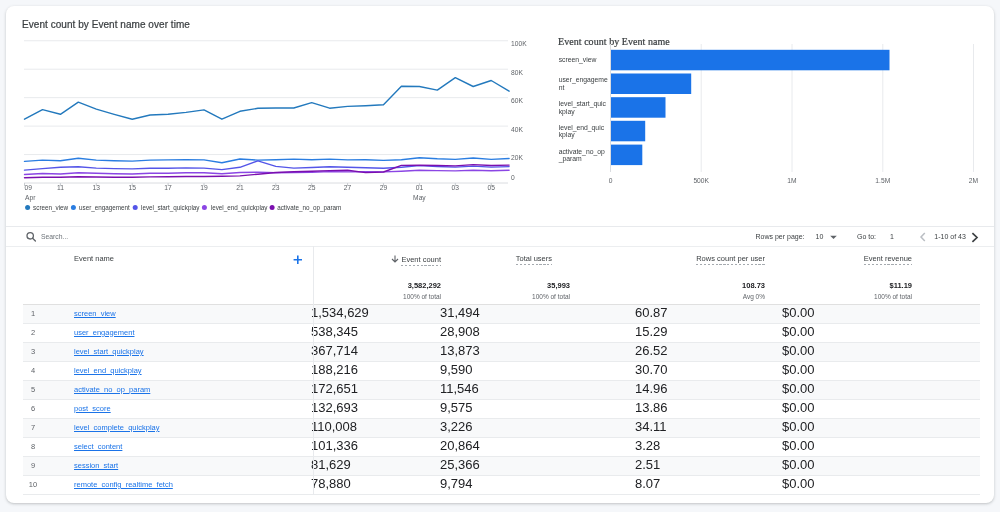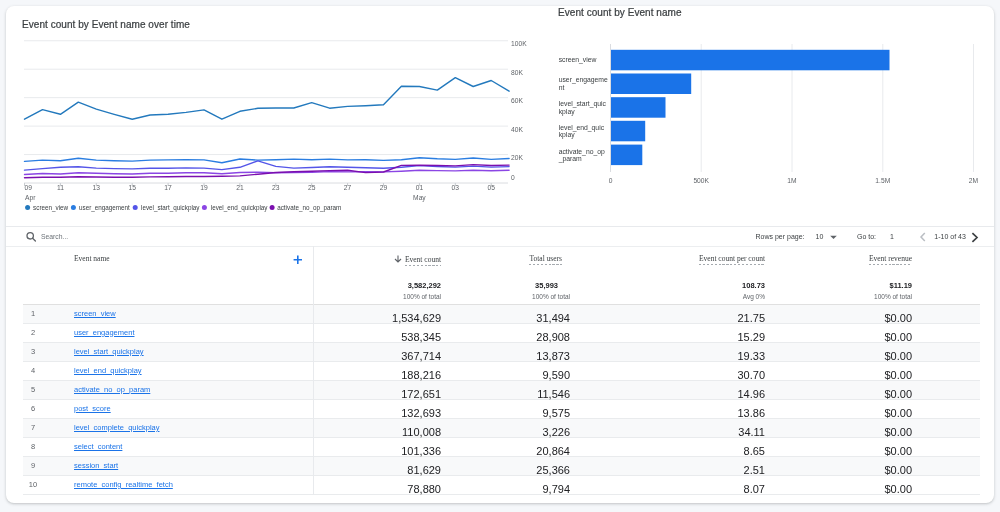--- a/index.html
+++ b/index.html
@@ -9,36 +9,36 @@
 svg.abs { position:absolute; left:0; top:0; }
 svg text { font-family:"Liberation Sans",sans-serif; }
 .ax { font-size:6.7px; fill:#5f6368; }
 .lg { font-size:6.3px; fill:#3c4043; }
 .bl { font-size:6.8px; fill:#3c4043; }
 .ctitle { position:absolute; font-size:10px; color:#3c4043; -webkit-text-stroke:0.22px #3c4043; letter-spacing:0.05px; }
 .hr { position:absolute; left:6px; width:988px; height:1px; background:#e8eaed; }
 .searchtxt { position:absolute; left:41px; top:233px; font-size:6.8px; color:#6e747a; }
 .pag { position:absolute; top:232.8px; font-size:7px; color:#3c4043; }
 .vline { position:absolute; left:313px; top:246px; width:1px; height:248.7px; background:#e8eaed; z-index:3; }
-.hcell { position:absolute; top:255px; font-size:7.5px; line-height:7.5px; color:#3c4043;font-family:Liberation Serif, serif; }
+.hcell { position:absolute; top:255px; font-size:7.5px; line-height:7.5px; color:#3c4043; }
 .hnum { width:130px; text-align:right; }
 .hu { padding-bottom:1.6px; background-image:repeating-linear-gradient(to right,#a5aaaf 0 2.2px,transparent 2.2px 3.9px); background-position:0 100%; background-size:100% 1px; background-repeat:no-repeat; }
 .tot { position:absolute; top:281px; width:130px; text-align:right; font-size:7.5px; font-weight:bold; color:#202124; }
 .sub { position:absolute; top:293px; width:130px; text-align:right; font-size:6.5px; color:#5f6368; }
 .trow { position:absolute; left:23px; width:957px; height:19.0px; border-bottom:1px solid #e9ebed; }
 .trow.zebra { background:#f8f9fa; }
 .rnum { position:absolute; left:1px; top:4.2px; width:18px; text-align:center; font-size:7.5px; color:#5f6368; }
 .evlink { position:absolute; left:51px; top:4.2px; font-size:7.5px; color:#1a73e8; text-decoration:underline; }
-.v { position:absolute; top:7px; width:130px; text-align:right; font-size:11px; color:#202124; }
+.v { position:absolute; top:0; width:130px; font-size:13px; color:#202124; }
 </style></head>
 <body>
 <div id="page">
 <div id="card"></div>
 <div class="ctitle" style="left:22px; top:19px;">Event count by Event name over time</div>
-<div class="ctitle" style="left:558px; top:7px;">Event count by Event name</div>
+<div class="ctitle" style="left:558px; top:36px;font-family:Liberation Serif, serif;">Event count by Event name</div>
 <svg class="abs" width="1000" height="226" viewBox="0 0 1000 226">
 <line x1="24" y1="40.75" x2="508" y2="40.75" stroke="#e8eaed" stroke-width="1"></line>
 <text x="511" y="46.4" class="ax">100K</text>
 <line x1="24" y1="69.2" x2="508" y2="69.2" stroke="#e8eaed" stroke-width="1"></line>
 <text x="511" y="74.8" class="ax">80K</text>
 <line x1="24" y1="97.65" x2="508" y2="97.65" stroke="#e8eaed" stroke-width="1"></line>
 <text x="511" y="103.2" class="ax">60K</text>
 <line x1="24" y1="126.1" x2="508" y2="126.1" stroke="#e8eaed" stroke-width="1"></line>
 <text x="511" y="131.7" class="ax">40K</text>
 <line x1="24" y1="154.55" x2="508" y2="154.55" stroke="#e8eaed" stroke-width="1"></line>
@@ -137,54 +137,54 @@
       <path d="M2.4 1.2 L7 5.5 L2.4 9.8" fill="none" stroke="#3c4043" stroke-width="1.7"></path>
     </svg>
 <div class="vline"></div>
 <div class="hcell" style="left:74px; color:#3c4043;">Event name</div>
 <svg class="abs" width="12" height="12" style="left:292px; top:254px;" viewBox="0 0 12 12">
       <path d="M5.8 1.6 V10 M1.6 5.8 H10" stroke="#1a73e8" stroke-width="1.6" fill="none"></path>
     </svg>
 <div class="hcell hnum" style="left:311px"><svg width="8" height="8" viewBox="0 0 8 8" style="margin-right:2.5px; margin-bottom:-1px;">
         <path d="M4 0.6 V6.8 M1 4 L4 7 L7 4" stroke="#5f6368" stroke-width="1.1" fill="none"></path>
       </svg><span class="hu">Event count</span></div>
-<div class="hcell hnum" style="left:432px"><span class="hu">Total users</span></div>
-<div class="hcell hnum" style="left:635px"><span class="hu">Event count per count</span></div>
+<div class="hcell hnum" style="left:422px"><span class="hu">Total users</span></div>
+<div class="hcell hnum" style="left:635px"><span class="hu">Rows count per user</span></div>
 <div class="hcell hnum" style="left:782px"><span class="hu">Event revenue</span></div>
 <div class="tot" style="left:311px">3,582,292</div>
-<div class="tot" style="left:428px">35,993</div>
+<div class="tot" style="left:440px">35,993</div>
 <div class="tot" style="left:635px">108.73</div>
 <div class="tot" style="left:782px">$11.19</div>
 <div class="sub" style="left:311px">100% of total</div>
 <div class="sub" style="left:440px">100% of total</div>
 <div class="sub" style="left:635px">Avg 0%</div>
 <div class="sub" style="left:782px">100% of total</div>
 <div class="hr" style="top:303.6px; background:#e0e0e0; left:23px; width:957px;"></div>
 <div class="trow zebra" style="top:304.6px">
 <span class="rnum">1</span>
 <span class="evlink">screen_view</span>
 <span class="v" style="left:288px">1,534,629</span>
 <span class="v" style="left:417px">31,494</span>
-<span class="v" style="left:612px">21.75</span>
+<span class="v" style="left:612px">60.87</span>
 <span class="v" style="left:759px">$0.00</span>
 </div>
 <div class="trow" style="top:323.6px">
 <span class="rnum">2</span>
 <span class="evlink">user_engagement</span>
 <span class="v" style="left:288px">538,345</span>
 <span class="v" style="left:417px">28,908</span>
 <span class="v" style="left:612px">15.29</span>
 <span class="v" style="left:759px">$0.00</span>
 </div>
 <div class="trow zebra" style="top:342.6px">
 <span class="rnum">3</span>
 <span class="evlink">level_start_quickplay</span>
 <span class="v" style="left:288px">367,714</span>
 <span class="v" style="left:417px">13,873</span>
-<span class="v" style="left:612px">19.33</span>
+<span class="v" style="left:612px">26.52</span>
 <span class="v" style="left:759px">$0.00</span>
 </div>
 <div class="trow" style="top:361.6px">
 <span class="rnum">4</span>
 <span class="evlink">level_end_quickplay</span>
 <span class="v" style="left:288px">188,216</span>
 <span class="v" style="left:417px">9,590</span>
 <span class="v" style="left:612px">30.70</span>
 <span class="v" style="left:759px">$0.00</span>
 </div>
@@ -210,21 +210,21 @@
 <span class="v" style="left:288px">110,008</span>
 <span class="v" style="left:417px">3,226</span>
 <span class="v" style="left:612px">34.11</span>
 <span class="v" style="left:759px">$0.00</span>
 </div>
 <div class="trow" style="top:437.6px">
 <span class="rnum">8</span>
 <span class="evlink">select_content</span>
 <span class="v" style="left:288px">101,336</span>
 <span class="v" style="left:417px">20,864</span>
-<span class="v" style="left:612px">8.65</span>
+<span class="v" style="left:612px">3.28</span>
 <span class="v" style="left:759px">$0.00</span>
 </div>
 <div class="trow zebra" style="top:456.6px">
 <span class="rnum">9</span>
 <span class="evlink">session_start</span>
 <span class="v" style="left:288px">81,629</span>
 <span class="v" style="left:417px">25,366</span>
 <span class="v" style="left:612px">2.51</span>
 <span class="v" style="left:759px">$0.00</span>
 </div>

